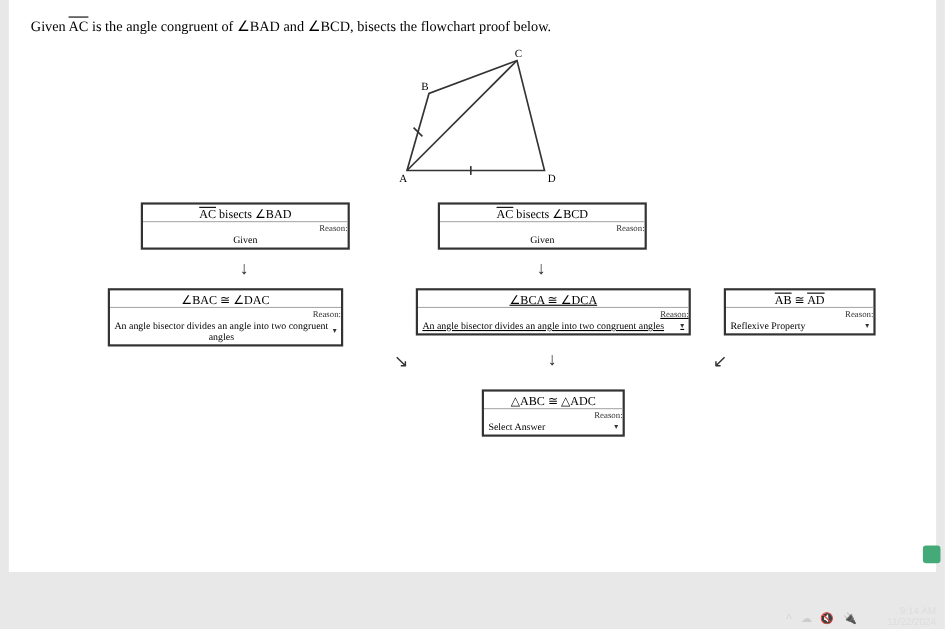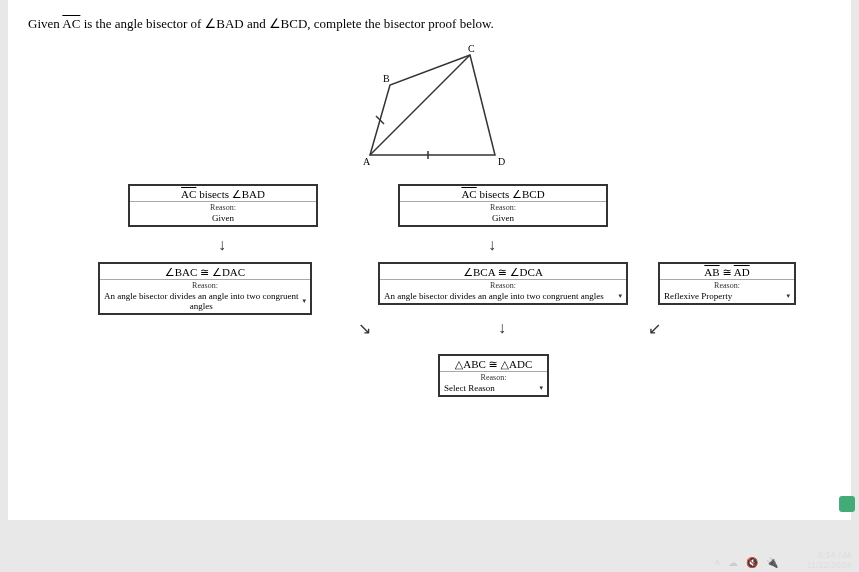--- a/index.html
+++ b/index.html
@@ -6,21 +6,21 @@
 body { font-family: "Times New Roman", serif; background: #e8e8e8; width: 859px; height: 572px; position: relative; overflow: hidden; }
 .page { background: #fff; margin: 0 8px; padding: 10px 20px 40px 20px; min-height: 520px; position: relative; }
 .topbar { position: absolute; top: 2px; right: 20px; display: flex; gap: 18px; align-items: center; }
 .topbar span { color: #444; font-size: 14px; }
 .prompt { font-family: "Times New Roman", serif; font-size: 13px; margin: 6px 0 8px 0; }
 .ol { text-decoration: overline; text-align: right; }
 .figure { display: flex; justify-content: center; margin: 4px 0 14px 0; }
 .proof { position: relative; height: 260px; }
 .box { position: absolute; border: 2px solid #333; background: #fff; }
 .box .stmt { font-size: 11px; text-align: center; padding: 2px 6px 0 6px; border-bottom: 1px solid #aaa; }
-.box .rlbl { font-size: 8px; text-align: center; color: #333; padding-top: 1px; }
+.box .rlbl { font-size: 8px; text-align: right; color: #333; padding-top: 1px; }
 .box .reason { font-size: 9px; text-align: center; padding: 1px 4px 2px 4px; display: flex; align-items: center; justify-content: center; gap: 4px; }
 .box .reason .dd { font-size: 7px; color: #333; margin-left: auto; }
 .arrow { position: absolute; font-size: 16px; color: #333; }
 .footer { font-size: 11px; color: #555; margin-top: 4px; }
 .answer-lbl { font-weight: bold; color: #333; }
 .clock { position: absolute; right: 8px; bottom: 2px; font-family: Arial, sans-serif; font-size: 9px; color: #ddd; text-align: right; }
 .tray { position: absolute; right: 80px; bottom: 4px; color: #ccc; font-size: 10px; display: flex; gap: 8px; }
 .sidebtn { position: absolute; right: 4px; bottom: 60px; width: 16px; height: 16px; background: #4a7; border-radius: 3px; }
 svg { display: block; }
 </style>
@@ -31,21 +31,21 @@
   <span>🔍</span>
   <span>☆</span>
   <span>⧉</span>
   <span>🧩</span>
   <span>⋮</span>
 </div>
 
 <div class="page">
 
   <p class="prompt">
-    <span>Given </span><span class="ol">AC</span><span> is the angle bisector of </span><span>∠BAD</span><span> and </span><span>∠BCD</span><span>, complete the bisector proof below.</span>
+    <span>Given </span><span class="ol">AC</span><span> is the angle congruent of </span><span>∠BAD</span><span> and </span><span>∠BCD</span><span>, bisects the flowchart proof below.</span>
   </p>
 
   <div class="figure">
     <svg width="220" height="130" viewBox="0 0 220 130">
       <polygon points="50,115 175,115 150,15 70,45" fill="none" stroke="#333" stroke-width="1.5"></polygon>
       <line x1="50" y1="115" x2="150" y2="15" stroke="#333" stroke-width="1.5"></line>
       <line x1="108" y1="111" x2="108" y2="119" stroke="#333" stroke-width="1.5"></line>
       <line x1="56" y1="76" x2="64" y2="84" stroke="#333" stroke-width="1.5"></line>
       <text x="43" y="125" font-size="10">A</text>
       <text x="63" y="42" font-size="10">B</text>
@@ -55,39 +55,39 @@
   </div>
 
   <div class="proof">
 
     <div class="box" style="left:100px; top:0; width:190px;">
       <div class="stmt"><span class="ol">AC</span><span> bisects ∠BAD</span></div>
       <div class="rlbl">Reason:</div>
       <div class="reason">Given</div>
     </div>
 
-    <div class="box" style="left:370px; top:0; width:210px;">
+    <div class="box" style="left:370px; top:0; width:190px;">
       <div class="stmt"><span class="ol">AC</span><span> bisects ∠BCD</span></div>
       <div class="rlbl">Reason:</div>
       <div class="reason">Given</div>
     </div>
 
     <span class="arrow" style="left:190px; top:52px;">↓</span>
     <span class="arrow" style="left:460px; top:52px;">↓</span>
 
     <div class="box" style="left:70px; top:78px; width:214px;">
       <div class="stmt">∠BAC ≅ ∠DAC</div>
       <div class="rlbl">Reason:</div>
       <div class="reason">
           <span>An angle bisector divides an angle into two congruent angles</span>
           <span class="dd">▾</span>
         </div>
     </div>
 
-    <div class="box" style="left:350px; top:78px; width:250px;">
+    <div class="box" style="left:350px; top:78px; width:250px;text-decoration:underline;">
       <div class="stmt">∠BCA ≅ ∠DCA</div>
       <div class="rlbl">Reason:</div>
       <div class="reason">
           <span>An angle bisector divides an angle into two congruent angles</span>
           <span class="dd">▾</span>
         </div>
     </div>
 
     <div class="box" style="left:630px; top:78px; width:138px;">
       <div class="stmt"><span class="ol">AB</span><span> ≅ </span><span class="ol">AD</span></div>
@@ -95,25 +95,25 @@
       <div class="reason">
           <span>Reflexive Property</span>
           <span class="dd">▾</span>
         </div>
     </div>
 
     <span class="arrow" style="left:330px; top:135px;">↘</span>
     <span class="arrow" style="left:470px; top:135px;">↓</span>
     <span class="arrow" style="left:620px; top:135px;">↙</span>
 
-    <div class="box" style="left:410px; top:170px; width:111px;">
+    <div class="box" style="left:410px; top:170px; width:130px;">
       <div class="stmt">△ABC ≅ △ADC</div>
       <div class="rlbl">Reason:</div>
       <div class="reason">
-          <span>Select Reason</span>
+          <span>Select Answer</span>
           <span class="dd">▾</span>
         </div>
     </div>
 
   </div>
 
 
 </div>
 
 <div class="sidebtn"></div>

